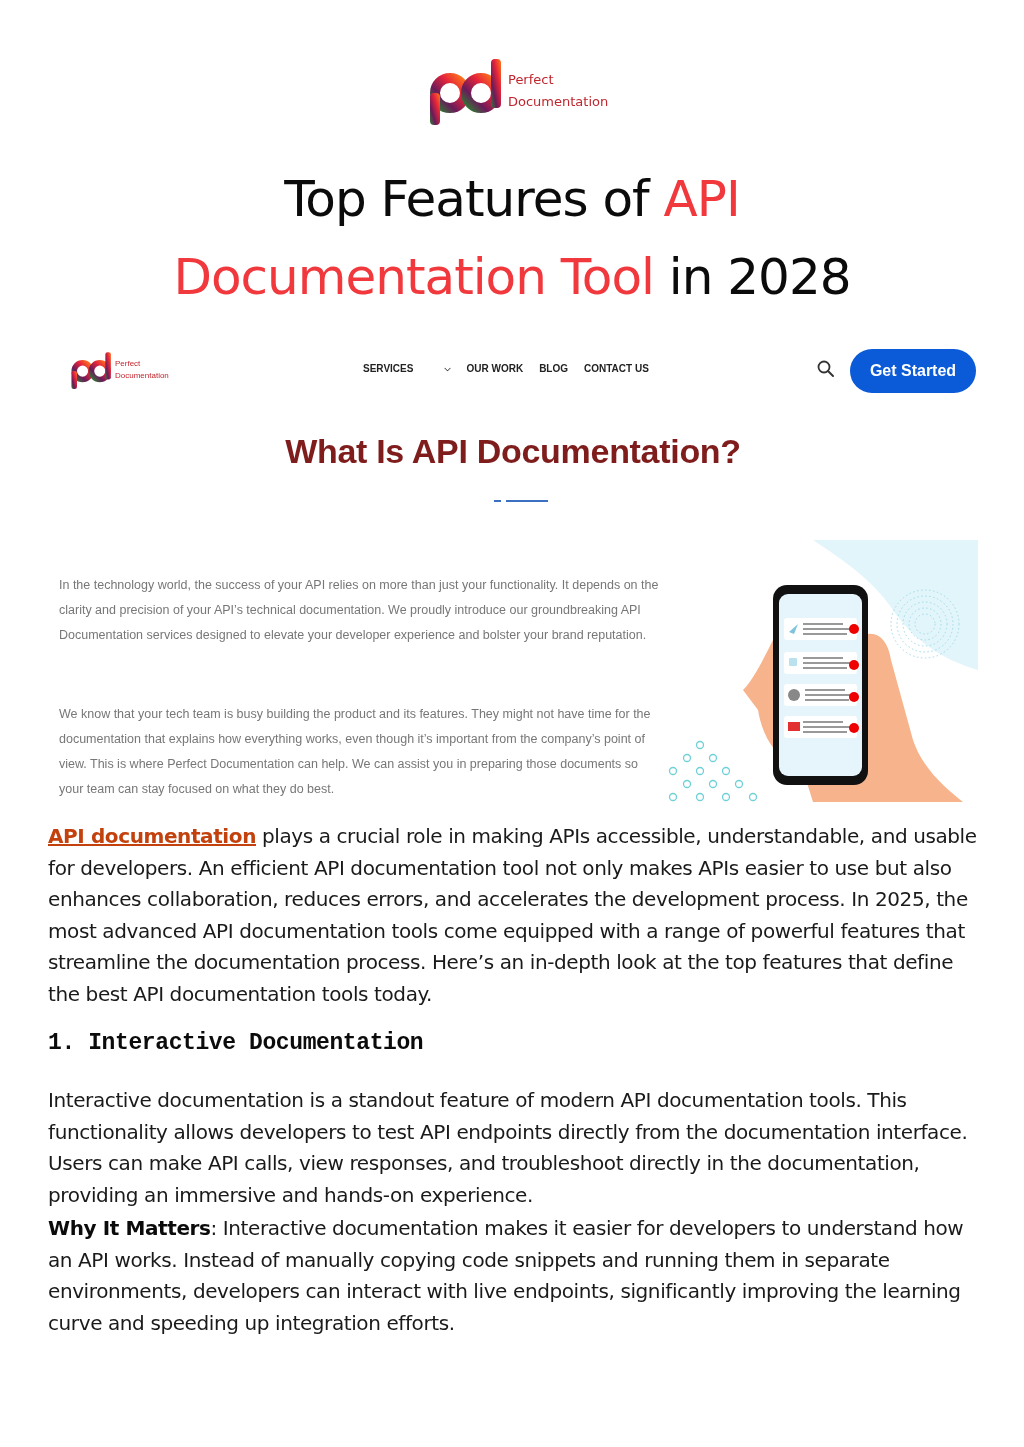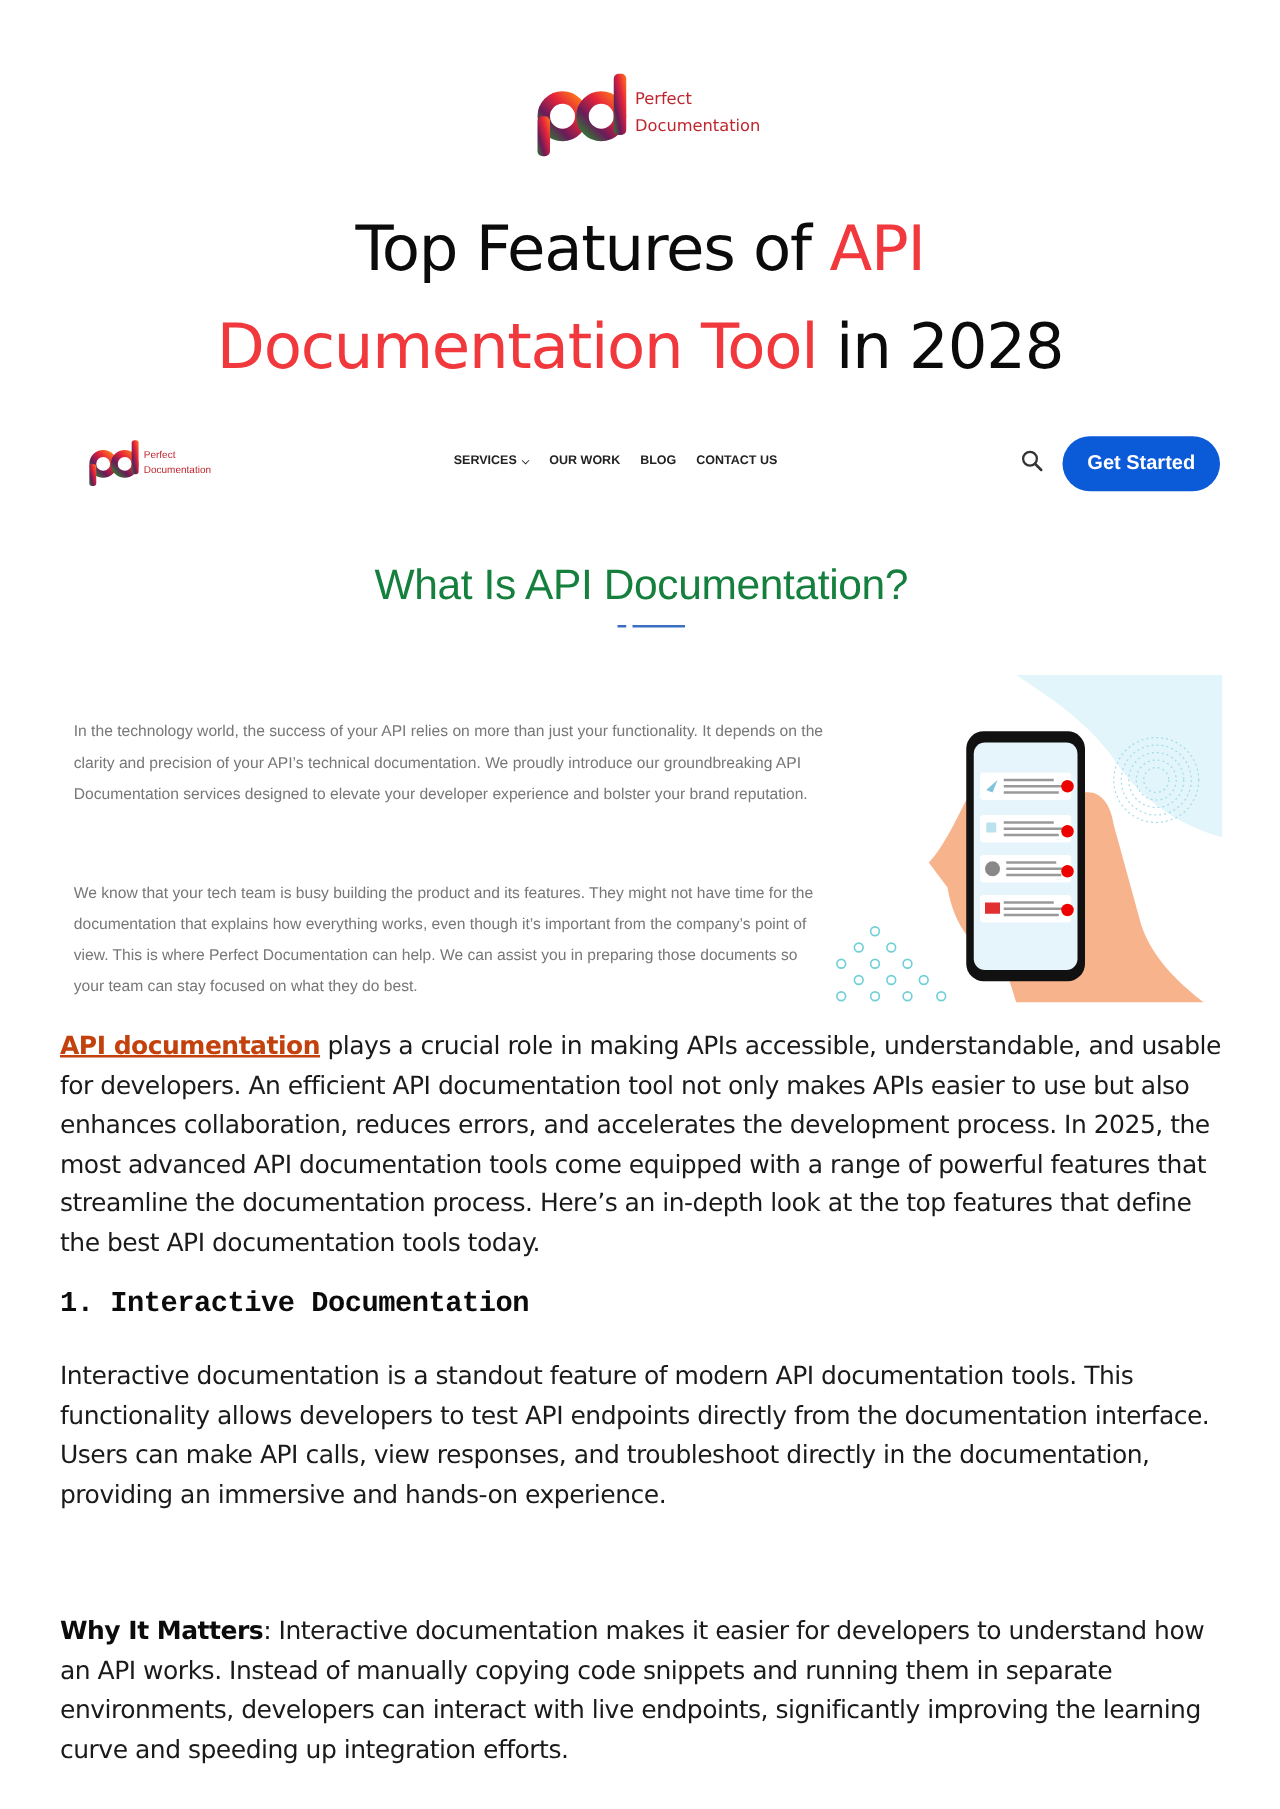--- a/index.html
+++ b/index.html
@@ -13,26 +13,26 @@
   .doc-title { position: absolute; left: 0; top: 160px; width: 1024px; text-align: center; font-family: "DejaVu Sans", sans-serif; font-weight: normal; font-size: 50px; line-height: 78px; letter-spacing: -1px; color: #0b0b0b; }
   .doc-title .hl { color: #f0383d; }
 
   
   .shot { position: absolute; left: 48px; top: 335px; width: 930px; height: 468px; background: #fff; }
   .nav { position: absolute; left: 0; top: 0; width: 930px; height: 70px; }
   .nav-logo { position: absolute; left: 22px; top: 15px; display: flex; align-items: center; }
   .nav-logo .mark { width: 44px; height: 40px; }
   .nav-logo .brand-text { font-size: 8px; line-height: 12px; color: #c0262e; margin-left: 1px; }
   .nav-links { position: absolute; left: 315px; top: 28px; display: flex; gap: 16px; font-size: 10px; font-weight: bold; color: #222; }
-  .nav-links span { display: inline-flex; align-items: center; }
+  .nav-links span { display: inline-flex; align-items: center; gap: 27px; }
   .nav-links .chev { margin-left: 4px; font-size: 8px; }
   .nav-search { position: absolute; left: 768px; top: 24px; width: 20px; height: 20px; }
   .nav-cta { position: absolute; left: 802px; top: 14px; width: 126px; height: 44px; border-radius: 22px; background: #0b5ad8; color: #fff; font-size: 16px; font-weight: bold; display: flex; align-items: center; justify-content: center; border: none; }
 
-  .shot-heading { position: absolute; left: 0; top: 114px; width: 930px; text-align: center; font-size: 34px; font-weight: normal; color: #15803d; letter-spacing: -0.3px; }
+  .shot-heading { position: absolute; left: 0; top: 97px; width: 930px; text-align: center; font-size: 34px; font-weight: bold; color: #7f1d1d; letter-spacing: -0.3px; }
   .underline { position: absolute; top: 165px; height: 2px; background: #3a6fc2; }
 
   .shot-para { position: absolute; left: 11px; width: 600px; font-size: 12.5px; line-height: 25px; color: #777; }
 
   .illus { position: absolute; left: 615px; top: 205px; width: 315px; height: 262px; }
 
   .article { position: absolute; left: 48px; width: 935px; font-family: "DejaVu Sans", sans-serif; font-size: 20px; line-height: 31.5px; color: #1a1a1a; letter-spacing: -0.4px; }
   .article a { color: #c2410c; font-weight: bold; text-decoration: underline; }
   .article b { font-weight: bold; color: #0b0b0b; }
   .section-h { position: absolute; left: 48px; top: 1030px; font-family: Liberation Mono, monospace; font-size: 23px; color: #0b0b0b; letter-spacing: -0.4px; }
@@ -167,15 +167,15 @@
 <p class="article" style="top:821px;">
   <a>API documentation</a><span> plays a crucial role in making APIs accessible, understandable, and usable for developers. An efficient API documentation tool not only makes APIs easier to use but also enhances collaboration, reduces errors, and accelerates the development process. In 2025, the most advanced API documentation tools come equipped with a range of powerful features that streamline the documentation process. Here’s an in-depth look at the top features that define the best API documentation tools today.</span>
 </p>
 
 <h3 class="section-h">
   <span>1. </span><b>Interactive Documentation</b>
 </h3>
 
 <p class="article" style="top:1085px;">Interactive documentation is a standout feature of modern API documentation tools. This functionality allows developers to test API endpoints directly from the documentation interface. Users can make API calls, view responses, and troubleshoot directly in the documentation, providing an immersive and hands-on experience.</p>
 
-<p class="article" style="top:1289px;">
+<p class="article" style="top:1213px;">
   <b>Why It Matters</b><span>: Interactive documentation makes it easier for developers to understand how an API works. Instead of manually copying code snippets and running them in separate environments, developers can interact with live endpoints, significantly improving the learning curve and speeding up integration efforts.</span>
 </p>
 
 </body></html>

